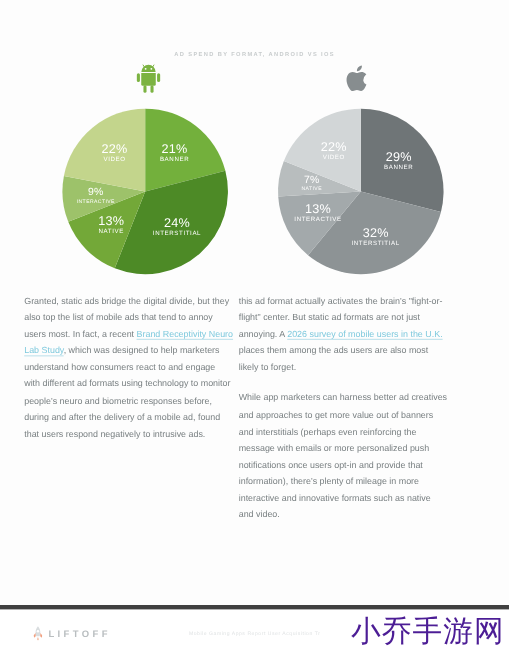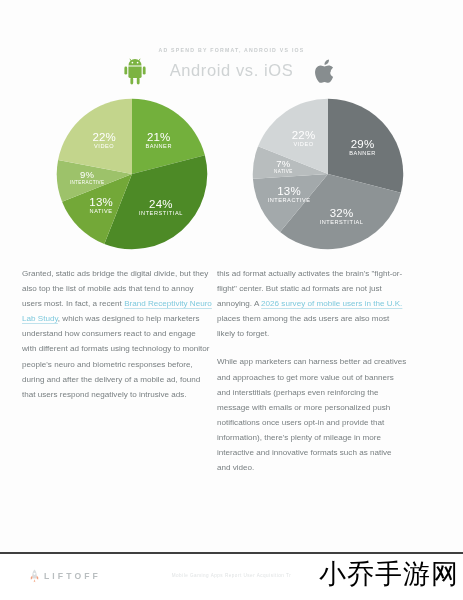--- a/index.html
+++ b/index.html
@@ -132,21 +132,21 @@
   }
 
   
   .footer {
     position: absolute;
     left: 0;
     bottom: 0;
     width: 463px;
     height: 46px;
     background: #ffffff;
-    border-top: 2px solid #404040;
+    border-top: 4px solid #404040;
   }
   .brand {
     position: absolute;
     left: 30px;
     top: 15px;
     display: flex;
     align-items: center;
     gap: 5px;
   }
   .brand-mark { width: 9px; height: 14px; display:block; }
@@ -165,21 +165,21 @@
     font-size: 4.6px;
     letter-spacing: 0.5px;
     color: #e0e3e4;
     white-space: nowrap;
   }
   .watermark {
     position: absolute;
     right: 4px;
     bottom: 8px;
     font-size: 27px;
-    color: #000000;
+    color: #4c1d95;
     letter-spacing: 1px;
     white-space: nowrap;
     font-family: "DejaVu Sans", sans-serif;
   }
 </style>
 </head>
 <body>
 
 <div class="page">
 
@@ -200,21 +200,20 @@
     </svg>
 
     <svg class="logo-apple" viewBox="0 0 22 27">
       <g fill="#878d8f">
         <path d="M17.6 14.2c0-3 2.4-4.4 2.5-4.5-1.4-2-3.5-2.3-4.2-2.3-1.8-.2-3.5 1-4.4 1-0.9 0-2.3-1-3.8-1C5.8 7.4 4 8.5 3 10.3c-2 3.5-.5 8.7 1.4 11.6.9 1.4 2 3 3.5 2.9 1.4-.1 1.9-.9 3.6-.9 1.7 0 2.2.9 3.7.9 1.5 0 2.5-1.4 3.4-2.8 1.1-1.6 1.5-3.2 1.5-3.3-.1 0-2.9-1.1-2.9-4.5z"></path>
         <path d="M14.8 5.2c.8-1 1.3-2.3 1.2-3.7-1.1.1-2.5.8-3.3 1.7-.7.8-1.4 2.2-1.2 3.5 1.2.1 2.5-.6 3.3-1.5z"></path>
       </g>
     </svg>
 
     <div class="kicker">AD SPEND BY FORMAT, ANDROID VS IOS</div>
-    <div class="title">Android vs. iOS</div>
   </div>
 
   <div class="charts">
     <div class="pie-wrap android">
       <svg class="pie-svg" viewBox="0 0 100 100">
         <g id="pie-a-slices">
             <path d="M 50 50 L 50.00 0.50 A 49.5 49.5 0 0 1 97.94 37.69 Z" fill="#73b03c"></path>
             <path d="M 50 50 L 97.94 37.69 A 49.5 49.5 0 0 1 31.78 96.02 Z" fill="#4d8a26"></path>
             <path d="M 50 50 L 31.78 96.02 A 49.5 49.5 0 0 1 3.98 68.22 Z" fill="#73a838"></path>
             <path d="M 50 50 L 3.98 68.22 A 49.5 49.5 0 0 1 1.38 40.72 Z" fill="#9dc26a"></path>

